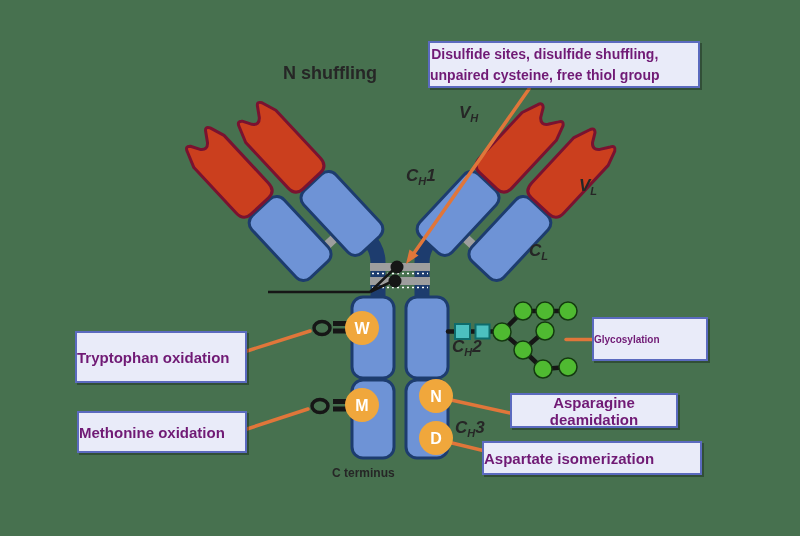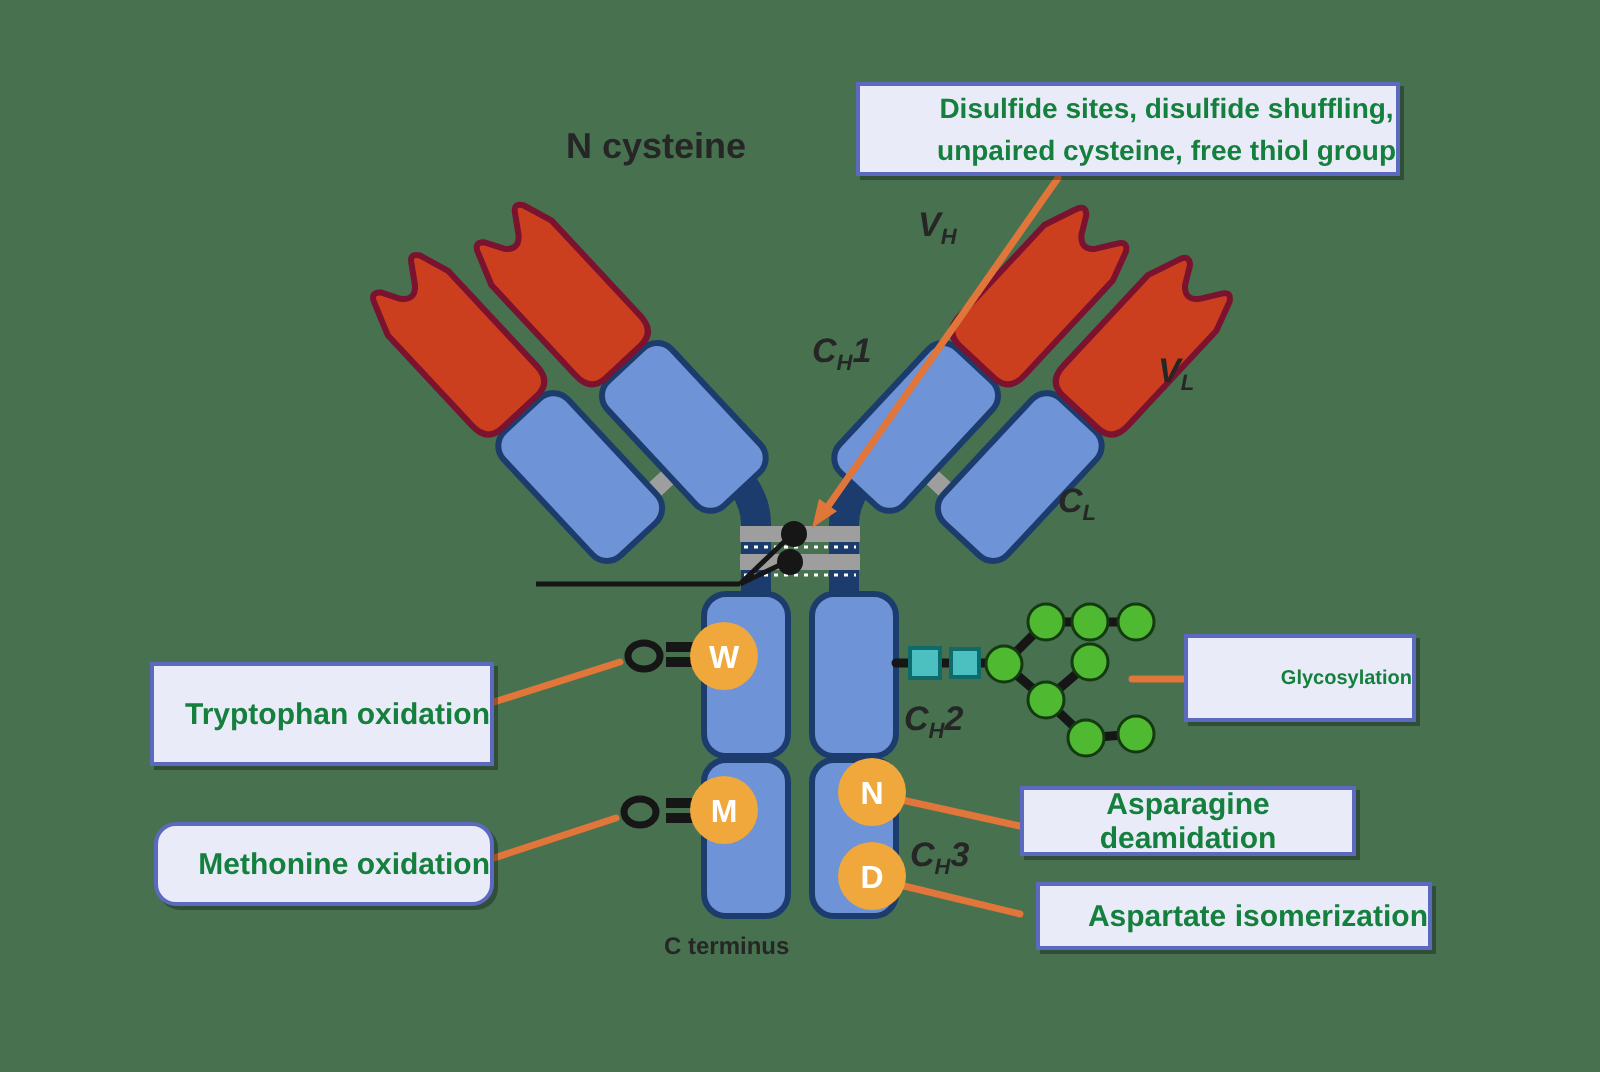--- a/index.html
+++ b/index.html
@@ -38,22 +38,22 @@
   }
   .domain-label{
     position:absolute;color:var(--text);font-weight:bold;font-size:17px;white-space:nowrap;font-style:italic;
   }
   .domain-label .sub{font-size:11px;vertical-align:-4px;font-weight:bold;}
   .callout{
     position:absolute;
     background:var(--box-bg);
     border:2px solid var(--box-border);
     box-shadow:2px 2px 0 rgba(0,0,0,0.3);
-    display:flex;align-items:center;justify-content:flex-end;
-    text-align:center;color:#15803d;font-weight:bold;
+    display:flex;align-items:center;justify-content:flex-start;
+    text-align:center;color:#701a75;font-weight:bold;
     box-sizing:border-box;
   }
 </style>
 </head>
 <body>
 
 <div id="canvas">
 
   <svg id="diagram-svg" width="800" height="536" viewBox="0 0 800 536">
 
@@ -142,35 +142,35 @@
     <g>
       <circle class="residue-circle" cx="436" cy="396" r="17"></circle>
       <text class="residue-letter" x="436" y="402">N</text>
     </g>
     <g>
       <circle class="residue-circle" cx="436" cy="438" r="17"></circle>
       <text class="residue-letter" x="436" y="444">D</text>
     </g>
   </svg>
 
-  <div class="plain-label" style="left:283px;top:63px;font-size:18px;">N cysteine</div>
+  <div class="plain-label" style="left:283px;top:63px;font-size:18px;">N shuffling</div>
   <div class="plain-label" style="left:332px;top:466px;font-size:12px;">C terminus</div>
 
   <div class="domain-label" style="left:459px;top:103px;"><span>V</span><span class="sub">H</span><span></span></div>
   <div class="domain-label" style="left:406px;top:166px;"><span>C</span><span class="sub">H</span><span>1</span></div>
   <div class="domain-label" style="left:579px;top:176px;"><span>V</span><span class="sub">L</span><span></span></div>
   <div class="domain-label" style="left:529px;top:241px;text-align:right;"><span>C</span><span class="sub">L</span><span></span></div>
-  <div class="domain-label" style="left:452px;top:337px;margin-top:13px;"><span>C</span><span class="sub">H</span><span>2</span></div>
+  <div class="domain-label" style="left:452px;top:337px;"><span>C</span><span class="sub">H</span><span>2</span></div>
   <div class="domain-label" style="left:455px;top:418px;"><span>C</span><span class="sub">H</span><span>3</span></div>
 
   <div class="callout" style="left:428px;top:41px;width:272px;height:47px;font-size:14px;line-height:1.5;">
     <div>
       <div>Disulfide sites, disulfide shuffling,</div>
       <div>unpaired cysteine, free thiol group</div>
     </div>
   </div>
   <div class="callout" style="left:75px;top:331px;width:172px;height:52px;font-size:15px;">Tryptophan oxidation</div>
-  <div class="callout" style="left:77px;top:411px;width:170px;height:42px;font-size:15px;border-radius:11px;">Methonine oxidation</div>
+  <div class="callout" style="left:77px;top:411px;width:170px;height:42px;font-size:15px;">Methonine oxidation</div>
   <div class="callout" style="left:592px;top:317px;width:116px;height:44px;font-size:10px;">Glycosylation</div>
   <div class="callout" style="left:510px;top:393px;width:168px;height:35px;font-size:15px;">Asparagine deamidation</div>
-  <div class="callout" style="left:518px;top:441px;width:198px;height:34px;font-size:15px;">Aspartate isomerization</div>
+  <div class="callout" style="left:482px;top:441px;width:220px;height:34px;font-size:15px;">Aspartate isomerization</div>
 
 </div>
 
 </body></html>

